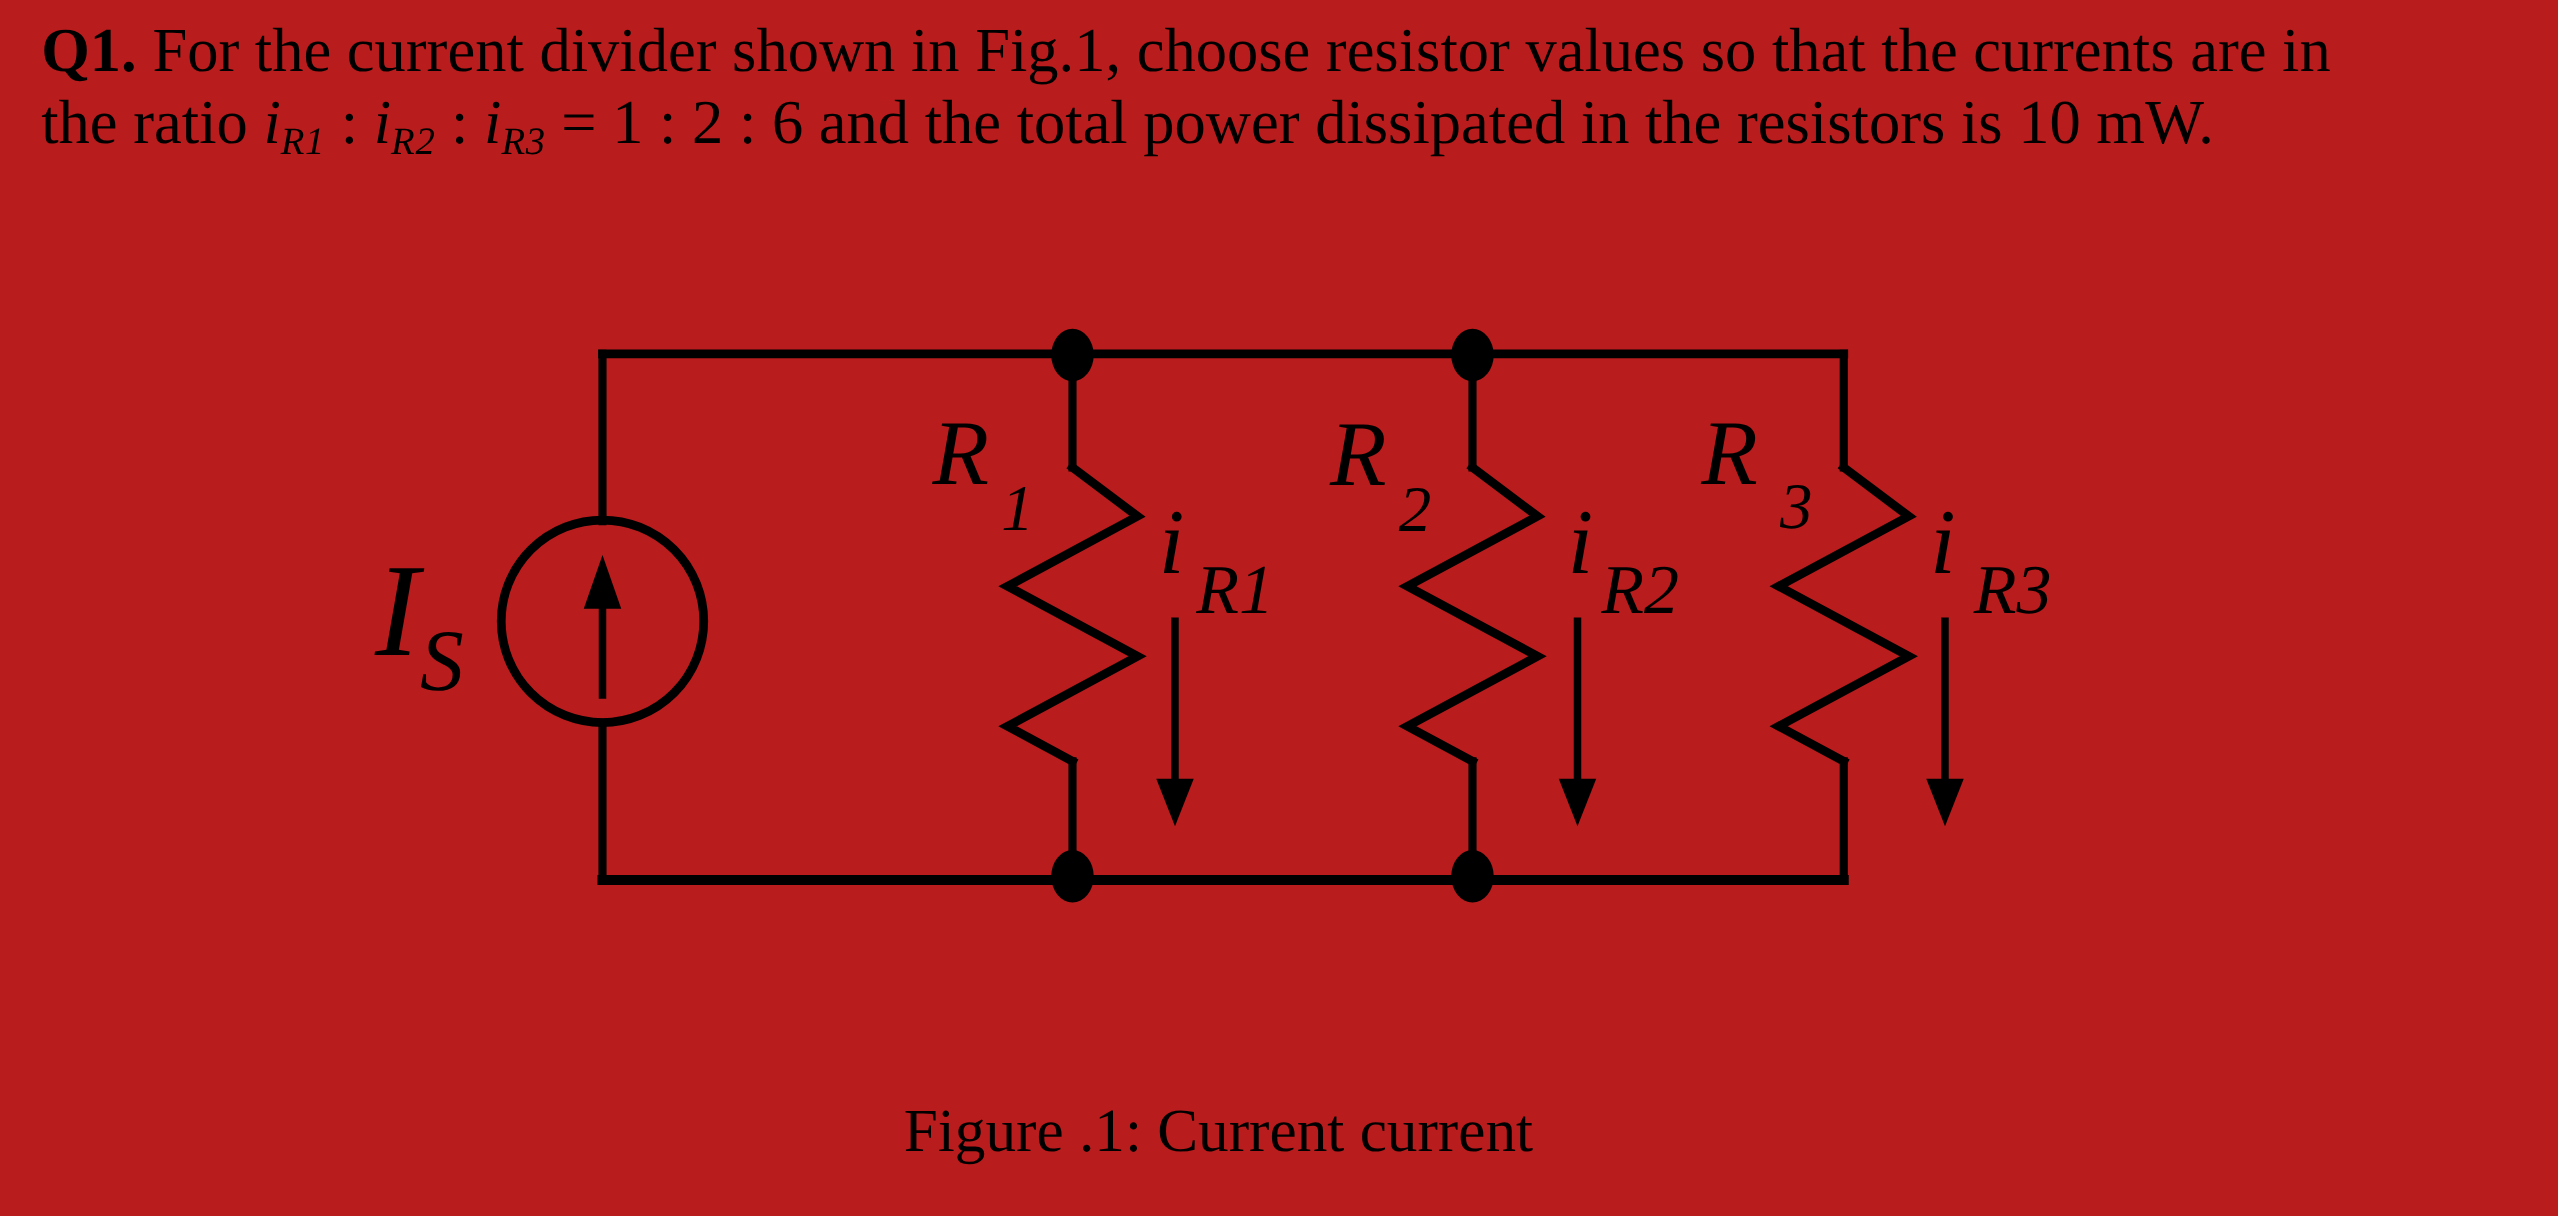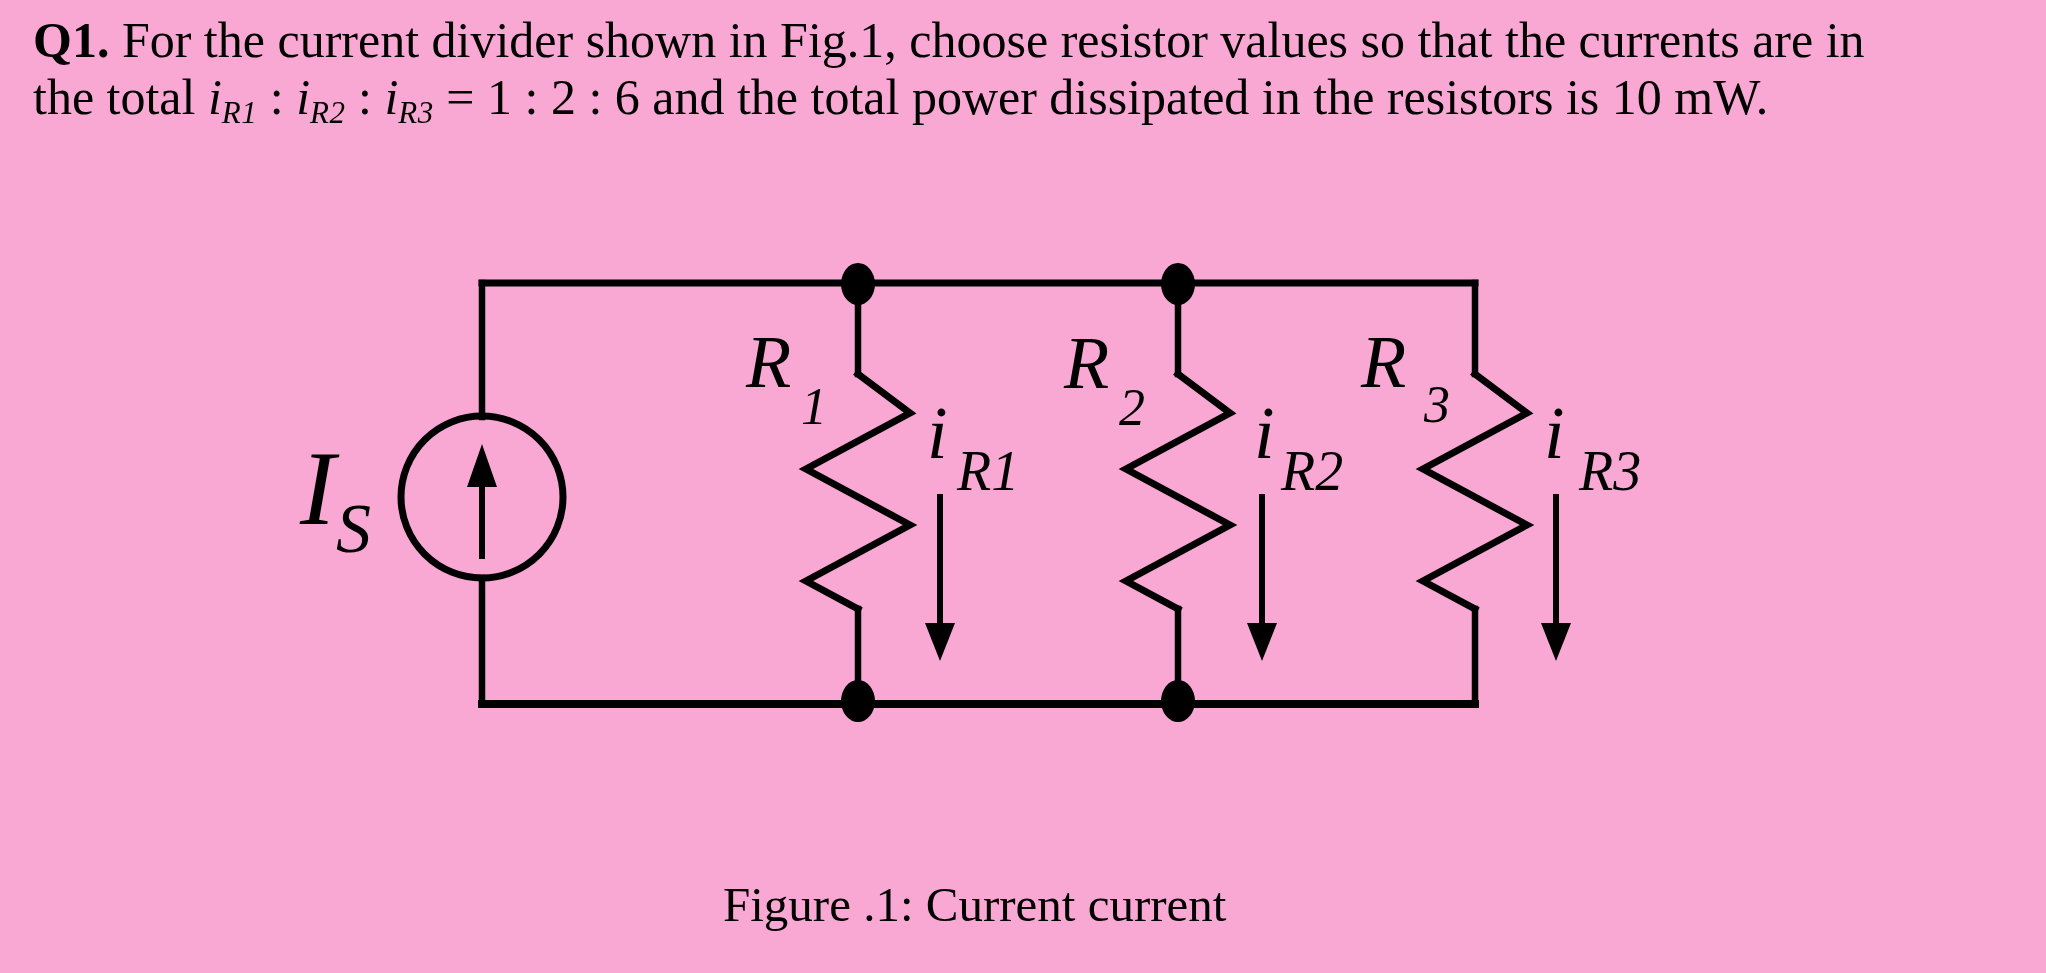--- a/index.html
+++ b/index.html
@@ -1,20 +1,20 @@
 <!DOCTYPE html>
 <html><head>
 <meta charset="utf-8">
 <style>
   html, body { margin: 0; padding: 0; background: #e8e8e8; }
   .page {
     position: relative;
     width: 2046px;
     height: 973px;
-    background: #f9a8d4;
+    background: #b91c1c;
     overflow: hidden;
     font-family: "Liberation Serif", serif;
     color: #000000;
   }
   
   .question {
     position: absolute;
     left: 33px;
     top: 12px;
     font-size: 50px;
@@ -50,21 +50,21 @@
     color: #000000;
   }
 </style>
 </head>
 <body>
 
 <div class="page">
 
   <div class="question">
     <div><span class="q-num">Q1.</span><span> For the current divider shown in Fig.1, choose resistor values so that the currents are in</span></div>
-    <div><span>the total </span><span class="mi">i</span><sub class="msub">R1</sub><span> : </span><span class="mi">i</span><sub class="msub">R2</sub><span> : </span><span class="mi">i</span><sub class="msub">R3</sub><span> = 1 : 2 : 6 and the total power dissipated in the resistors is 10 mW.</span></div>
+    <div><span>the ratio </span><span class="mi">i</span><sub class="msub">R1</sub><span> : </span><span class="mi">i</span><sub class="msub">R2</sub><span> : </span><span class="mi">i</span><sub class="msub">R3</sub><span> = 1 : 2 : 6 and the total power dissipated in the resistors is 10 mW.</span></div>
   </div>
 
   <svg class="circuit-svg" viewBox="0 0 2046 973">
 
     <line class="wire" x1="482" y1="283" x2="1475" y2="283" stroke-width="7"></line>
     <line class="wire" x1="482" y1="704" x2="1475" y2="704" stroke-width="8"></line>
 
     <g>
       <line class="wire" x1="482" y1="283" x2="482" y2="417" stroke-width="6.5"></line>
       <circle class="wire" cx="482" cy="497" r="81" stroke-width="7"></circle>

